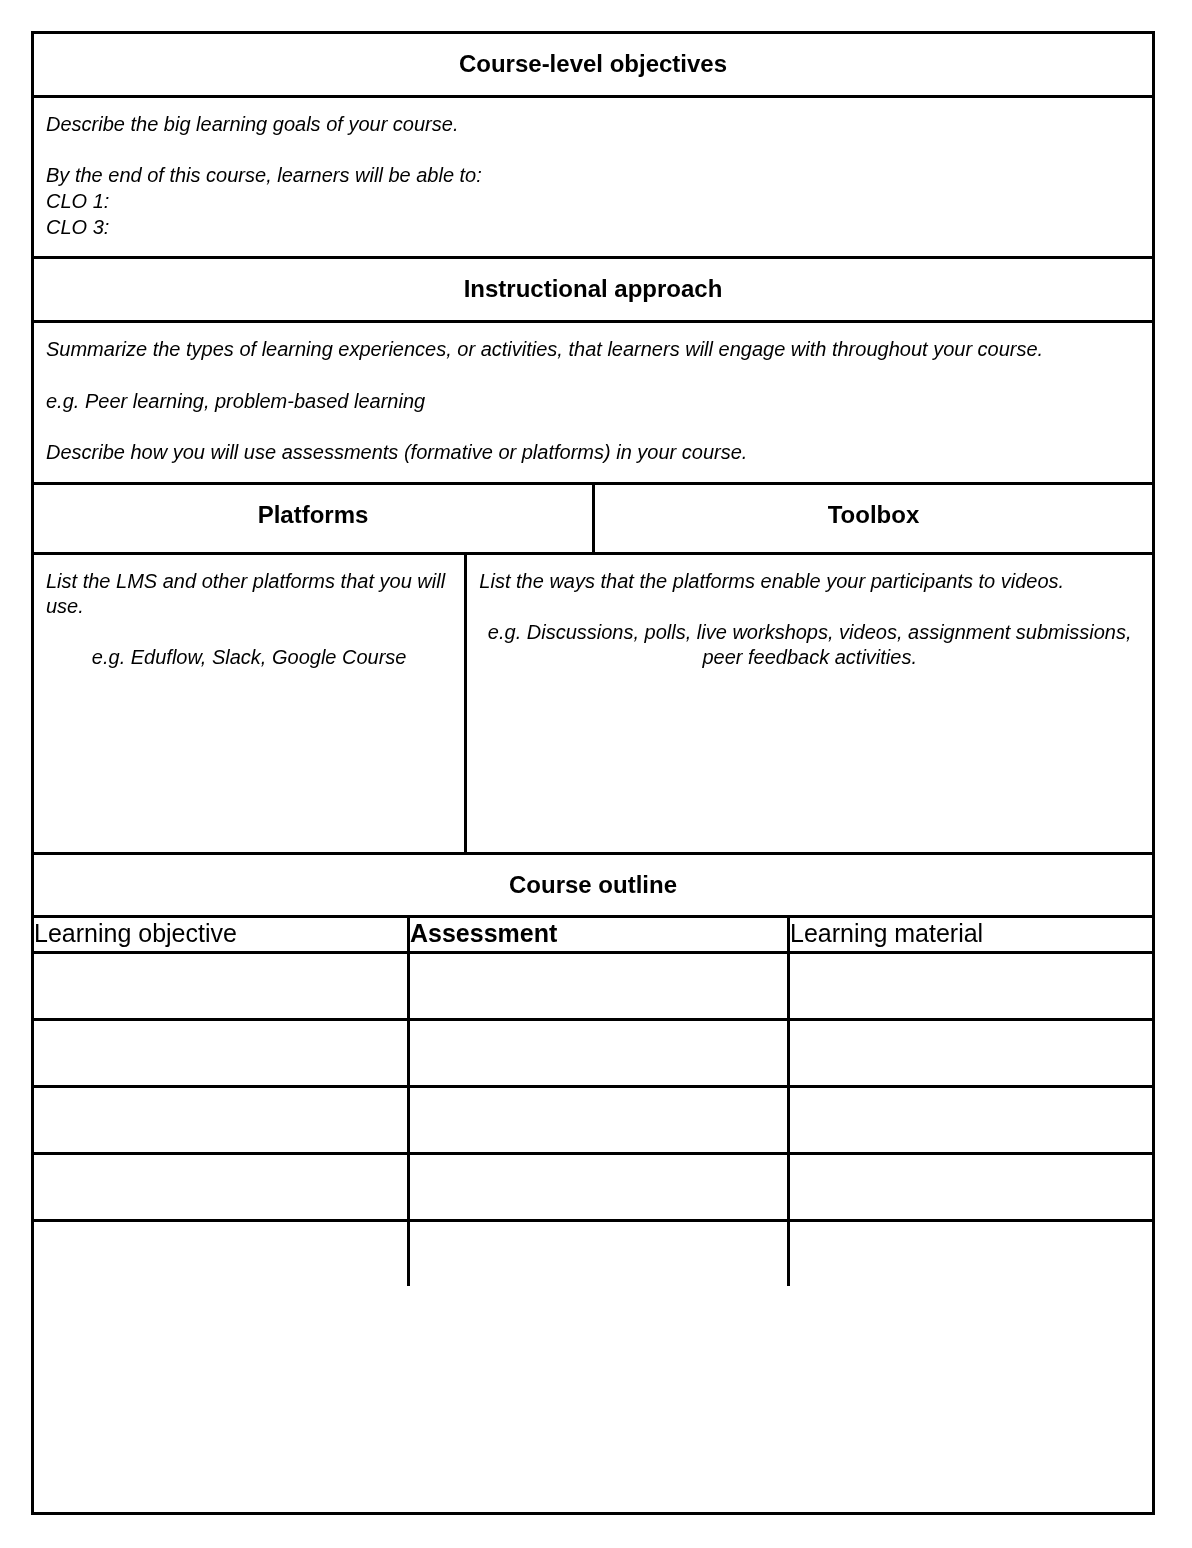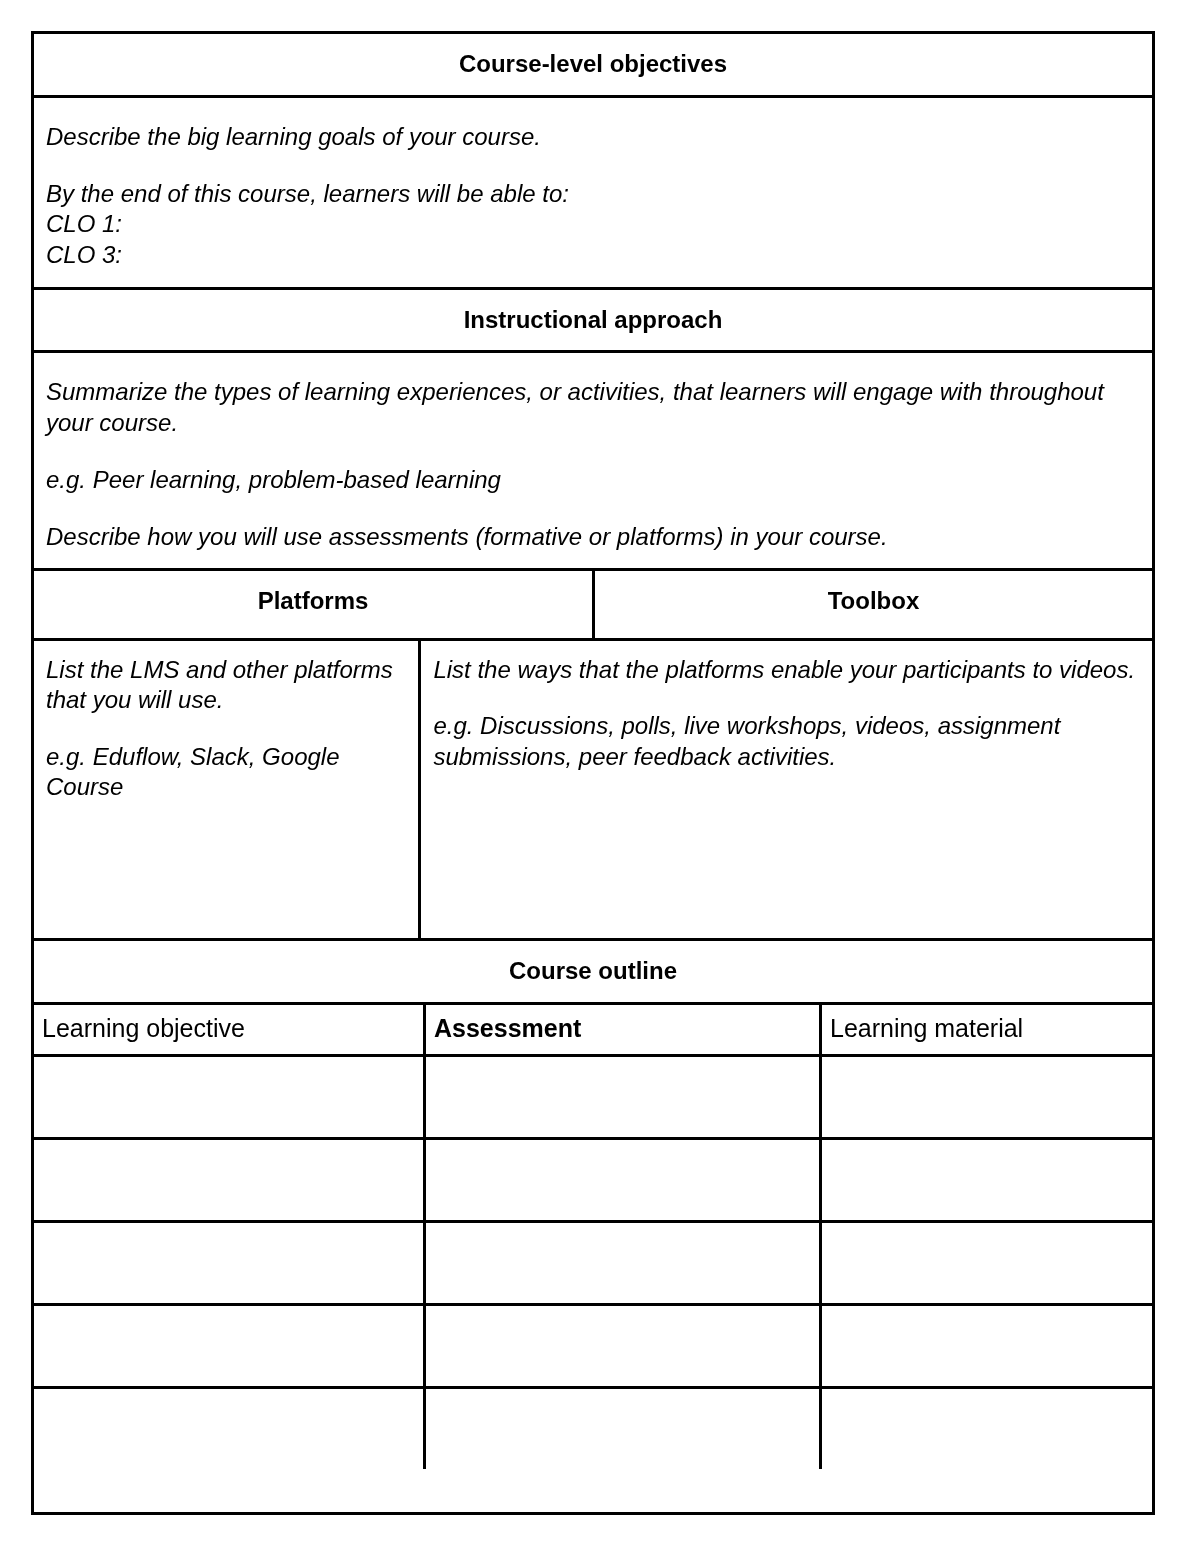--- a/index.html
+++ b/index.html
@@ -37,24 +37,23 @@
   .section-title {
     text-align: center;
     font-weight: bold;
     font-size: 24px;
     line-height: 1.2;
     padding: 16px 10px 16px;
   }
 
   .body-block {
     font-style: italic;
-    font-size: 24px;
+    font-size: 20px;
     line-height: 1.28;
     padding: 14px 13px 16px 12px;
-    margin-top: 10px;
   }
   .body-block p {
     margin: 0;
   }
   .body-block p.gap {
     margin-top: 26px;
   }
   .body-block p.tight {
     margin-top: 0;
   }
@@ -73,42 +72,42 @@
   }
   .split > .col-right {
     flex: 1 1 auto;
     box-sizing: border-box;
   }
   .split.headers .section-title {
     padding: 16px 16px 22px;
   }
   .col-body {
     font-style: italic;
-    font-size: 24px;
+    font-size: 20px;
     line-height: 1.26;
     padding: 14px 12px 14px 12px;
   }
   .col-body p { margin: 0; }
-  .col-body p.gap { margin-top: 26px; }
+  .col-body p.gap { margin-top: 26px; text-align: center; }
 
   .split.content .col-left,
   .split.content .col-right {
     min-height: 297px;
   }
 
   
   .outline-table {
     width: 100%;
     border-collapse: collapse;
     table-layout: fixed;
   }
   .outline-table td {
     border-top: 3px solid #000000;
     border-right: 3px solid #000000;
-    padding: 8px;
+    padding: 0;
     vertical-align: top;
   }
   .outline-table td:last-child { border-right: none; }
   .outline-table tr:first-child td { border-top: none; }
 
   .col-w1 { width: 373px; }
   .col-w2 { width: 377px; font-weight: bold; }
 
   .th-cell {
     font-size: 25px;

